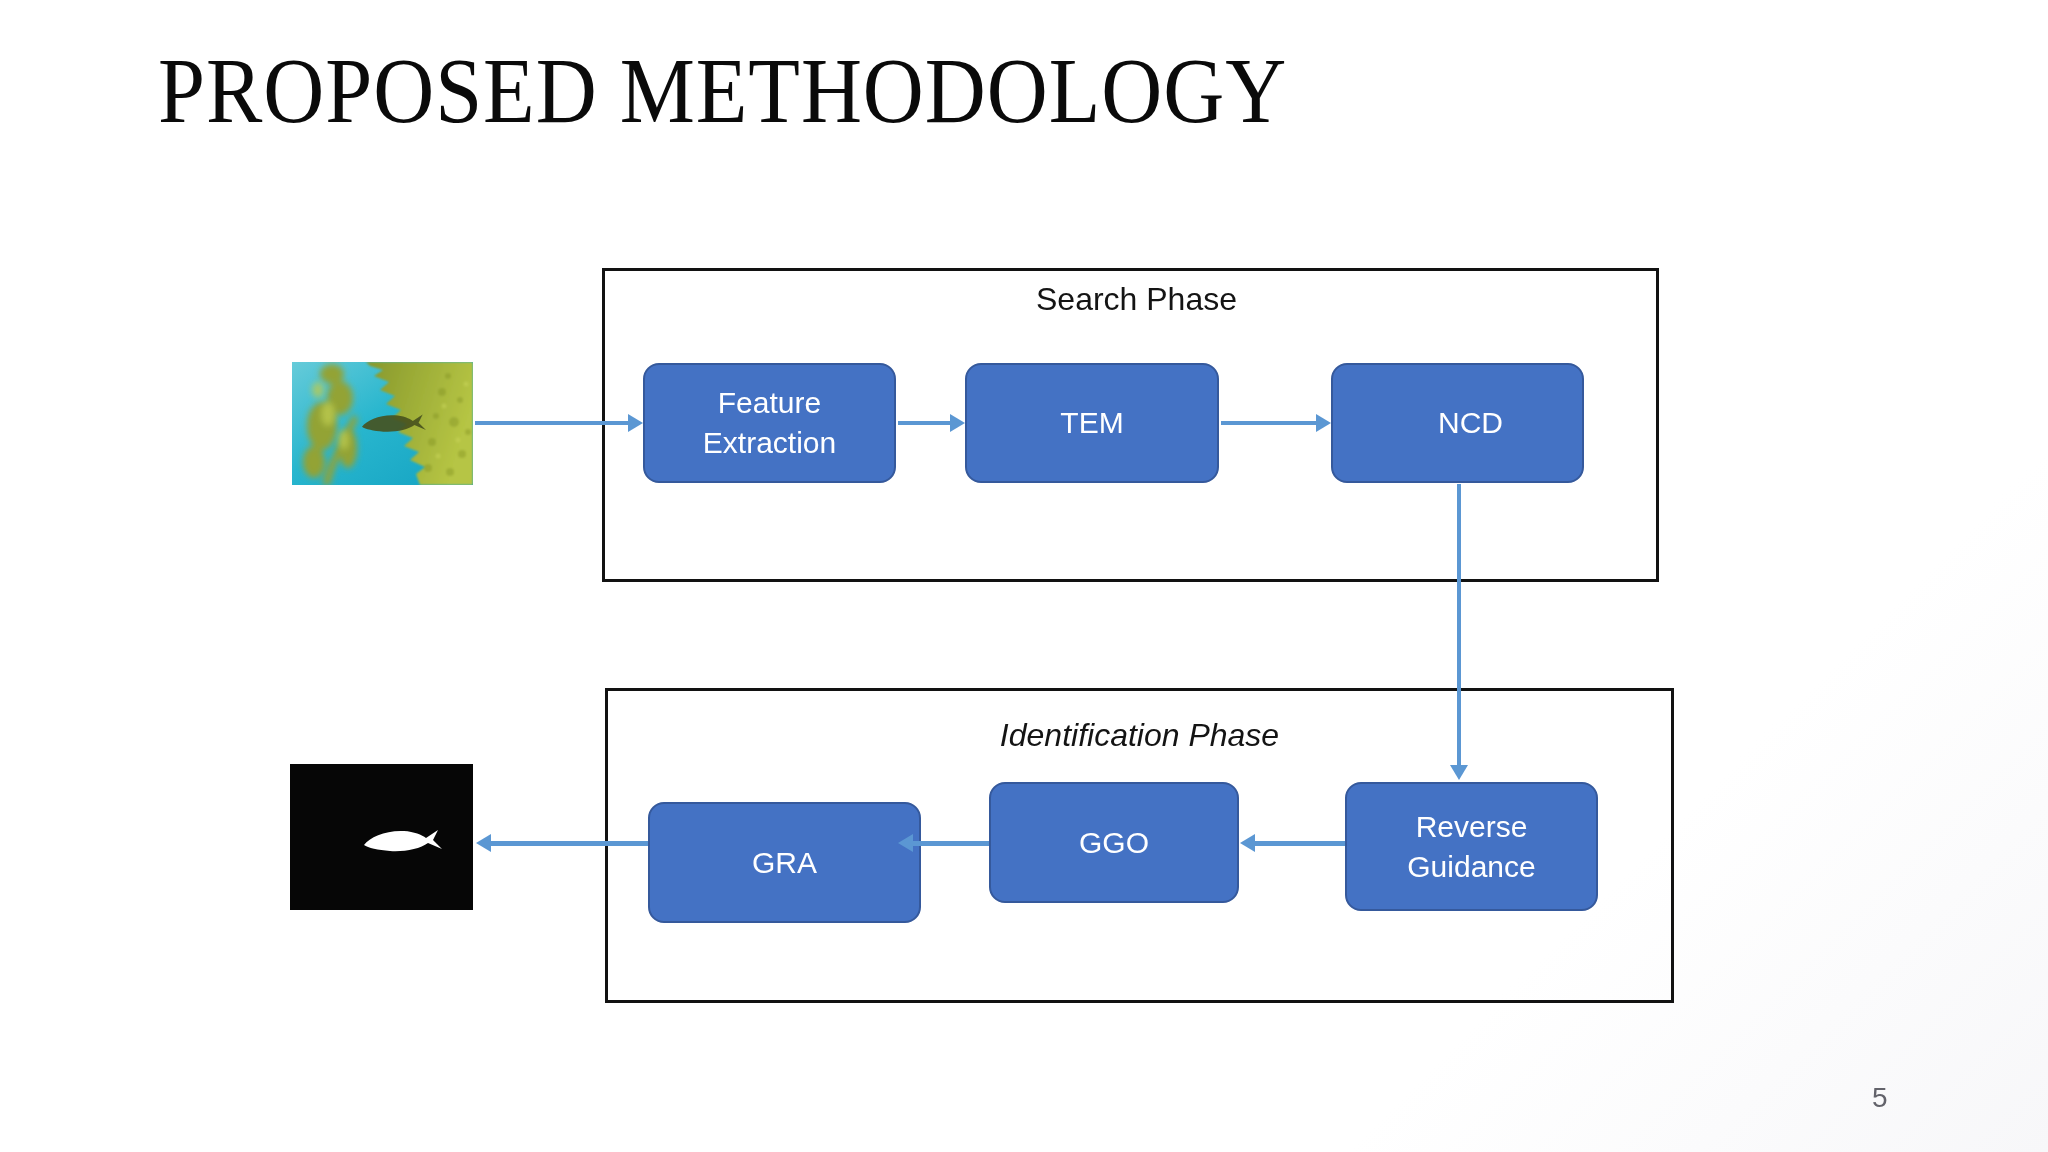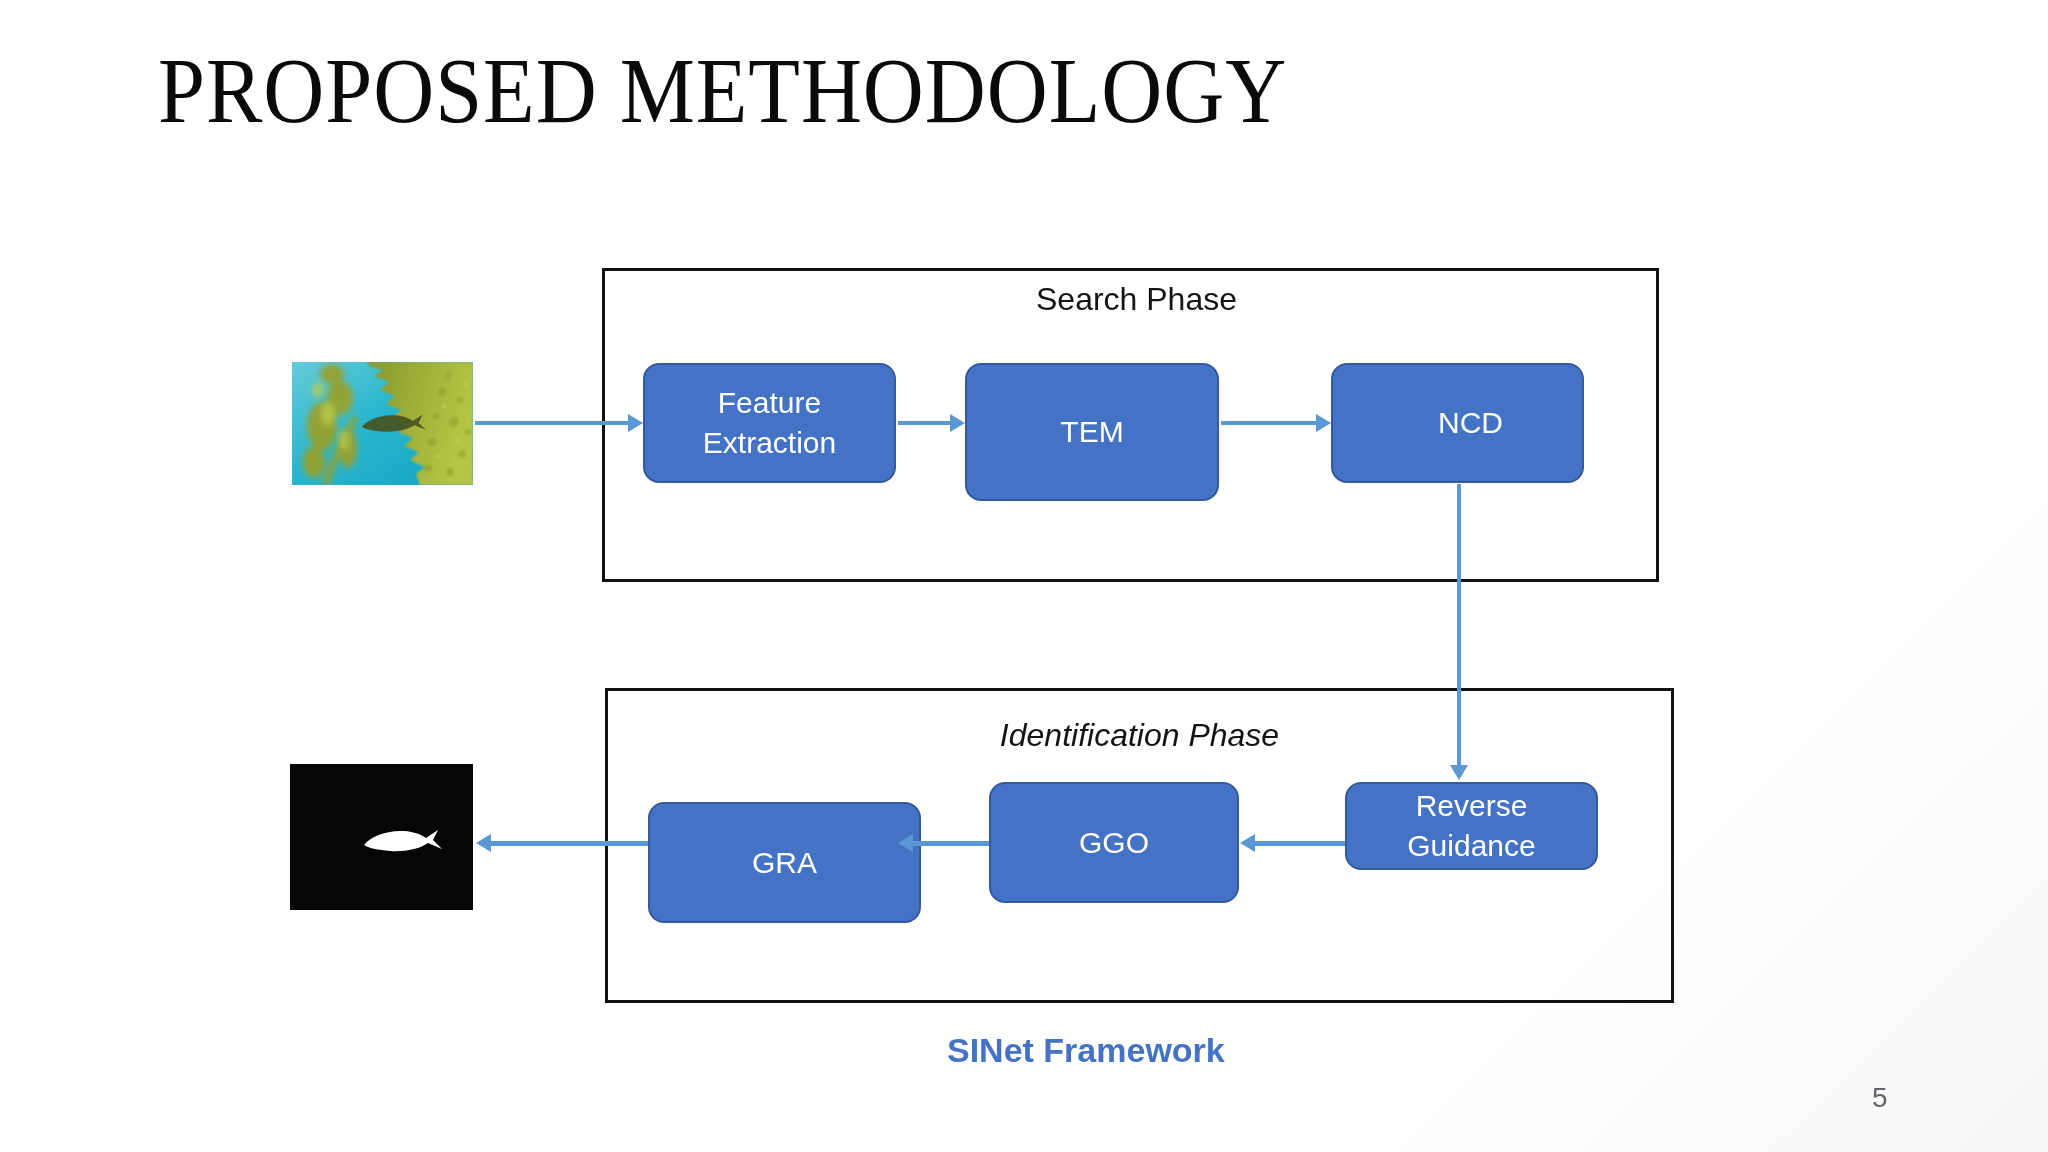--- a/index.html
+++ b/index.html
@@ -13,25 +13,25 @@
   .phase-search{left:602px;top:268px;width:1051px;height:308px;}
   .phase-ident{left:605px;top:688px;width:1063px;height:309px;}
   .phase-label{position:absolute;left:0;right:0;text-align:center;color:#141414;
                font-size:32px;font-weight:400;}
   .phase-search .phase-label{top:10px;margin-left:12px;}
   .phase-ident .phase-label{top:26px;font-style:italic;}
   .node{position:absolute;background:#4472c4;border:2px solid #35599c;border-radius:16px;
         color:#ffffff;font-size:30px;line-height:1.32;display:flex;align-items:center;
         justify-content:center;text-align:center;z-index:3;padding:0 14px;box-sizing:border-box;}
   .node-fe {left:643px;top:363px;width:253px;height:120px;}
-  .node-tem{left:965px;top:363px;width:254px;height:138px;}
+  .node-tem{left:965px;top:363px;width:254px;height:120px;}
   .node-ncd{left:1331px;top:363px;width:253px;height:120px;padding-left:40px;}
   .node-gra{left:648px;top:802px;width:273px;height:121px;}
   .node-ggo{left:989px;top:782px;width:250px;height:121px;}
-  .node-rg {left:1345px;top:782px;width:253px;height:88px;}
+  .node-rg {left:1345px;top:782px;width:253px;height:129px;}
   .photo{position:absolute;z-index:3;}
   .photo svg{display:block;width:100%;height:100%;}
   .photo-input {left:292px;top:362px;width:181px;height:123px;}
   .photo-output{left:290px;top:764px;width:183px;height:146px;}
   .shaft{position:absolute;background:#5b97d3;z-index:6;}
   .head{position:absolute;width:0;height:0;z-index:6;}
   .head-right{border-top:9px solid transparent;border-bottom:9px solid transparent;border-left:15px solid #5b97d3;}
   .head-left {border-top:9px solid transparent;border-bottom:9px solid transparent;border-right:15px solid #5b97d3;}
   .head-down {border-left:9px solid transparent;border-right:9px solid transparent;border-top:15px solid #5b97d3;}
   .caption{position:absolute;left:947px;top:1031px;font-size:34px;font-weight:700;color:#4472c4;}
@@ -150,16 +150,15 @@
   </div>
   <div>
     <div class="shaft" style="left:912px;top:841px;width:77px;height:5px;"></div>
     <div class="head head-left" style="left:898px;top:834px;"></div>
   </div>
   <div>
     <div class="shaft" style="left:490px;top:841px;width:158px;height:5px;"></div>
     <div class="head head-left" style="left:476px;top:834px;"></div>
   </div>
 
-  <div class="caption">SINet Framework</div>
   <div class="page-number">5</div>
 
 </div>
 
 </body></html>

